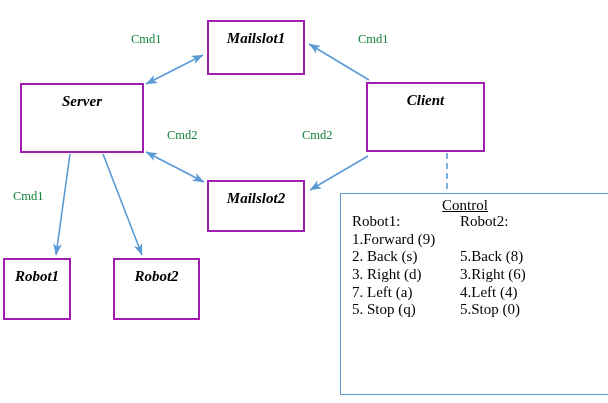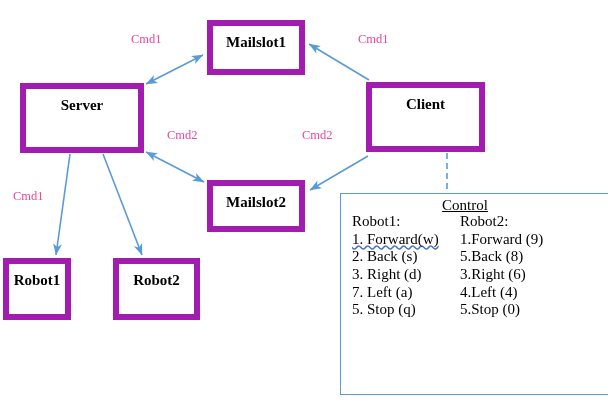--- a/index.html
+++ b/index.html
@@ -21,39 +21,40 @@
     position: absolute;
     left: 0;
     top: 0;
     width: 608px;
     height: 403px;
     pointer-events: none;
   }
   .node {
     position: absolute;
     box-sizing: border-box;
-    border: 6px solid #a21caf;
+    border: 2px solid #a21caf;
     background: transparent;
     z-index: 2;
+    font-style: italic;
   }
   .node-label {
     display: block;
     width: 100%;
     text-align: center;
     font-weight: bold;
     color: #000000;
     font-size: 15px;
     line-height: 1;
     padding-top: 9px;
     white-space: nowrap;
   }
   .edge-label {
     position: absolute;
     font-size: 12.5px;
-    color: #ec4899;
+    color: #15803d;
     line-height: 1;
     white-space: nowrap;
     z-index: 3;
   }
   
   #control-panel {
     position: absolute;
     left: 340px;
     top: 193px;
     width: 272px;
@@ -153,21 +154,20 @@
 
   <div id="control-panel">
     <span id="control-title">Control</span>
 
     <div class="ctrl-row">
       <span class="ctrl-col-a">Robot1:</span>
       <span class="ctrl-col-b">Robot2:</span>
     </div>
 
     <div class="ctrl-row">
-      <span class="ctrl-col-a squiggle">1. Forward(w)</span>
       <span class="ctrl-col-b">1.Forward (9)</span>
     </div>
     <div class="ctrl-row">
       <span class="ctrl-col-a">2. Back (s)</span>
       <span class="ctrl-col-b">5.Back (8)</span>
     </div>
     <div class="ctrl-row">
       <span class="ctrl-col-a">3. Right (d)</span>
       <span class="ctrl-col-b">3.Right (6)</span>
     </div>

